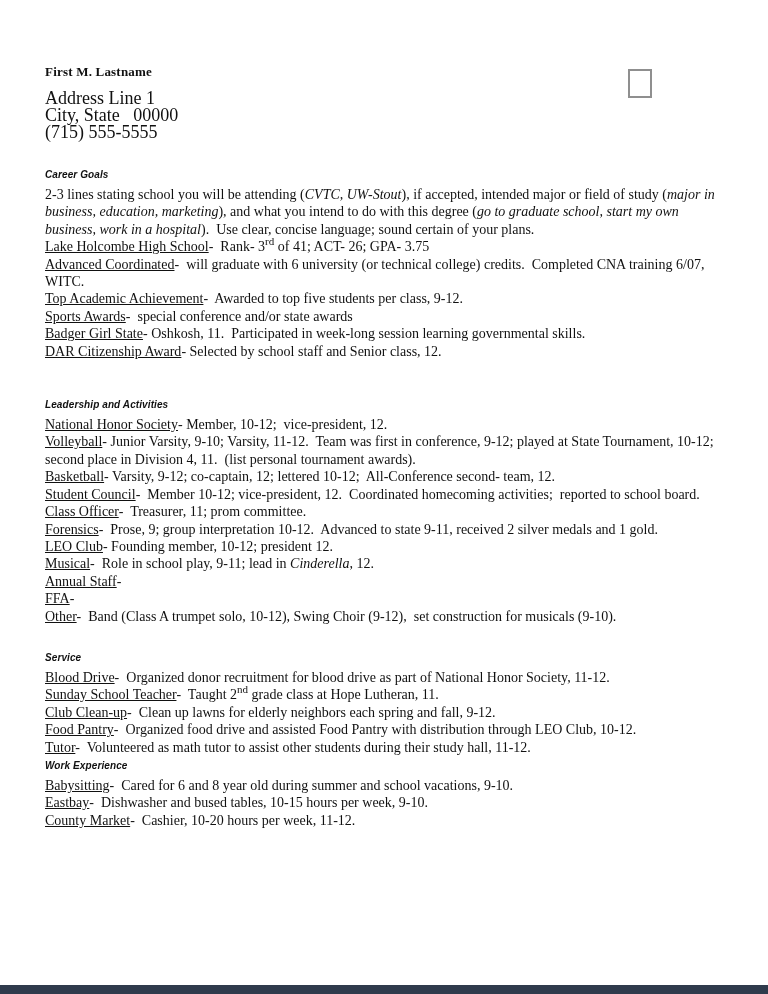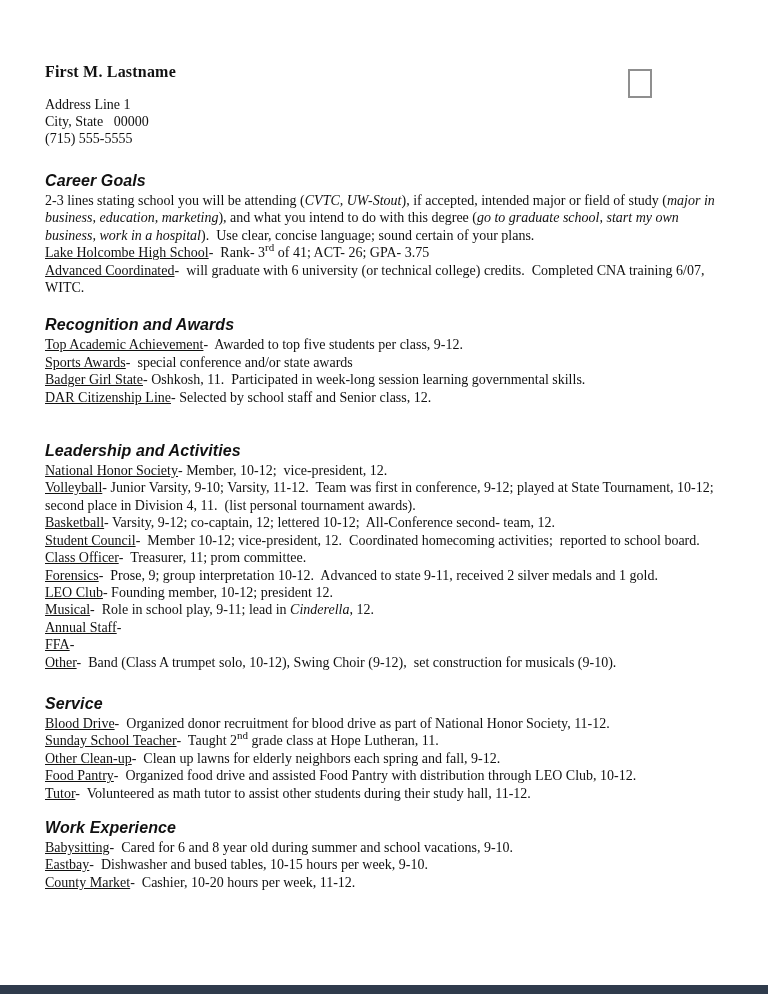--- a/index.html
+++ b/index.html
@@ -12,45 +12,45 @@
     color: #111;
   }
   .doc {
     position: absolute;
     left: 45px; top: 62px;
     width: 678px;
   }
   .name {
     font-family: "Liberation Serif", serif;
     font-weight: bold;
-    font-size: 16px;
+    font-size: 13px;
     line-height: 20px;
     letter-spacing: 0.2px;
   }
   .addr {
-    font-size: 14px;
+    font-size: 18px;
     line-height: 17px;
     white-space: pre-wrap;
-    margin-top: 14px;
+    margin-top: 8px;
   }
   .heading {
     font-family: "Liberation Sans", sans-serif;
     font-weight: bold;
     font-style: italic;
-    font-size: 16px;
+    font-size: 10px;
     line-height: 19px;
     margin-bottom: 2px;
     letter-spacing: 0.1px;
   }
   .mt-career { margin-top: 24px; }
   .mt-education { margin-top: 21px; }
   .mt-recognition { margin-top: 19px; }
   .mt-leadership { margin-top: 35px; }
   .mt-service { margin-top: 23px; }
-  .mt-work { margin-top: 16px; }
+  .mt-work { }
   .para, .line {
     font-size: 14px;
     line-height: 17.4px;
     white-space: pre-wrap;
   }
   .it { font-style: italic; }
   .u { text-decoration: underline; }
   sup {
     font-size: 11px;
     line-height: 0;
@@ -77,43 +77,42 @@
 
   <div class="name">First M. Lastname</div>
   <div class="addr"><div>Address Line 1</div><div>City, State   00000</div><div>(715) 555-5555</div></div>
 
   <div class="heading mt-career">Career Goals</div>
   <div class="para"><span>2-3 lines stating school you will be attending (</span><span class="it">CVTC, UW-Stout</span><span>), if accepted, intended major or field of study (</span><span class="it">major in business, education, marketing</span><span>), and what you intend to do with this degree (</span><span class="it">go to graduate school, start my own business, work in a hospital</span><span>).  Use clear, concise language; sound certain of your plans.</span></div>
 
   <div class="line"><span class="u">Lake Holcombe High School</span><span>-  Rank- 3</span><sup>rd</sup><span> of 41; ACT- 26; GPA- 3.75</span></div>
   <div class="line"><span class="u">Advanced Coordinated</span><span>-  will graduate with 6 university (or technical college) credits.  Completed CNA training 6/07, WITC.</span></div>
 
-  <div class="heading mt-recognition">Recognition and Awards</div>
   <div class="line"><span class="u">Top Academic Achievement</span><span>-  Awarded to top five students per class, 9-12.</span></div>
   <div class="line"><span class="u">Sports Awards</span><span>-  special conference and/or state awards</span></div>
   <div class="line"><span class="u">Badger Girl State</span><span>- Oshkosh, 11.  Participated in week-long session learning governmental skills.</span></div>
-  <div class="line"><span class="u">DAR Citizenship Line</span><span>- Selected by school staff and Senior class, 12.</span></div>
+  <div class="line"><span class="u">DAR Citizenship Award</span><span>- Selected by school staff and Senior class, 12.</span></div>
 
   <div class="heading mt-leadership">Leadership and Activities</div>
   <div class="line"><span class="u">National Honor Society</span><span>- Member, 10-12;  vice-president, 12.</span></div>
   <div class="line"><span class="u">Volleyball</span><span>- Junior Varsity, 9-10; Varsity, 11-12.  Team was first in conference, 9-12; played at State Tournament, 10-12;  second place in Division 4, 11.  (list personal tournament awards).</span></div>
   <div class="line"><span class="u">Basketball</span><span>- Varsity, 9-12; co-captain, 12; lettered 10-12;  All-Conference second- team, 12.</span></div>
   <div class="line"><span class="u">Student Council</span><span>-  Member 10-12; vice-president, 12.  Coordinated homecoming activities;  reported to school board.</span></div>
   <div class="line"><span class="u">Class Officer</span><span>-  Treasurer, 11; prom committee.</span></div>
   <div class="line"><span class="u">Forensics</span><span>-  Prose, 9; group interpretation 10-12.  Advanced to state 9-11, received 2 silver medals and 1 gold.</span></div>
   <div class="line"><span class="u">LEO Club</span><span>- Founding member, 10-12; president 12.</span></div>
   <div class="line"><span class="u">Musical</span><span>-  Role in school play, 9-11; lead in </span><span class="it">Cinderella</span><span>, 12.</span></div>
   <div class="line"><span class="u">Annual Staff</span><span>-</span></div>
   <div class="line"><span class="u">FFA</span><span>-</span></div>
   <div class="line"><span class="u">Other</span><span>-  Band (Class A trumpet solo, 10-12), Swing Choir (9-12),  set construction for musicals (9-10).</span></div>
 
   <div class="heading mt-service">Service</div>
   <div class="line"><span class="u">Blood Drive</span><span>-  Organized donor recruitment for blood drive as part of National Honor Society, 11-12.</span></div>
   <div class="line"><span class="u">Sunday School Teacher</span><span>-  Taught 2</span><sup>nd</sup><span> grade class at Hope Lutheran, 11.</span></div>
-  <div class="line"><span class="u">Other Clean-up</span><span>-  Clean up lawns for elderly neighbors each spring and fall, 9-12.</span></div>
+  <div class="line"><span class="u">Club Clean-up</span><span>-  Clean up lawns for elderly neighbors each spring and fall, 9-12.</span></div>
   <div class="line"><span class="u">Food Pantry</span><span>-  Organized food drive and assisted Food Pantry with distribution through LEO Club, 10-12.</span></div>
   <div class="line"><span class="u">Tutor</span><span>-  Volunteered as math tutor to assist other students during their study hall, 11-12.</span></div>
 
   <div class="heading mt-work">Work Experience</div>
   <div class="line"><span class="u">Babysitting</span><span>-  Cared for 6 and 8 year old during summer and school vacations, 9-10.</span></div>
   <div class="line"><span class="u">Eastbay</span><span>-  Dishwasher and bused tables, 10-15 hours per week, 9-10.</span></div>
   <div class="line"><span class="u">County Market</span><span>-  Cashier, 10-20 hours per week, 11-12.</span></div>
 
 </div>
 

